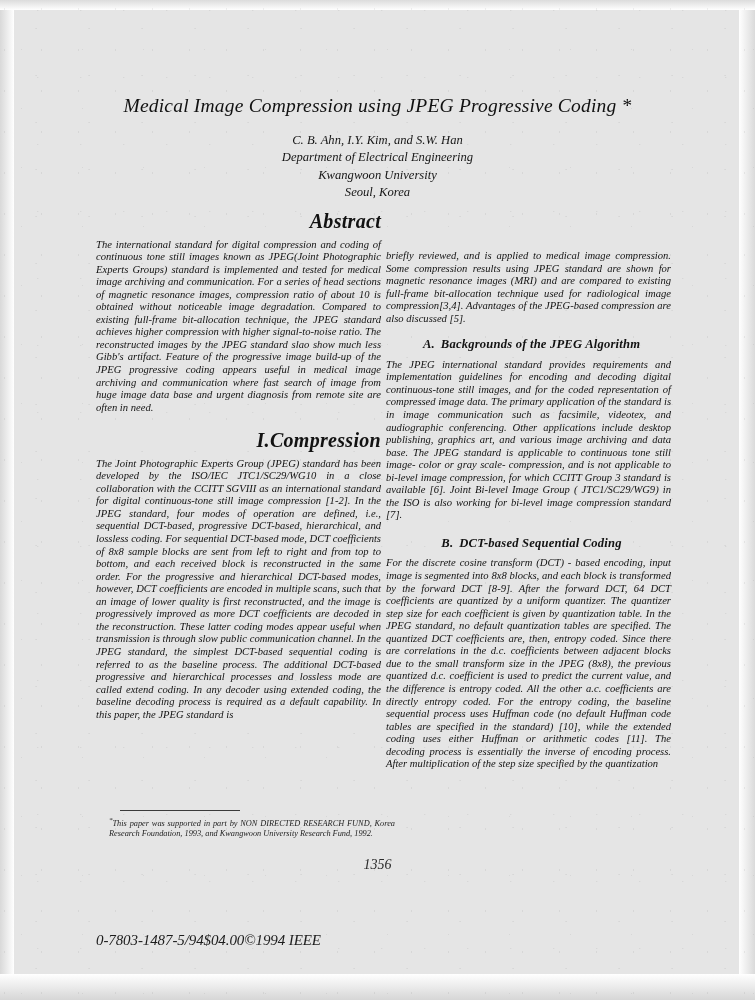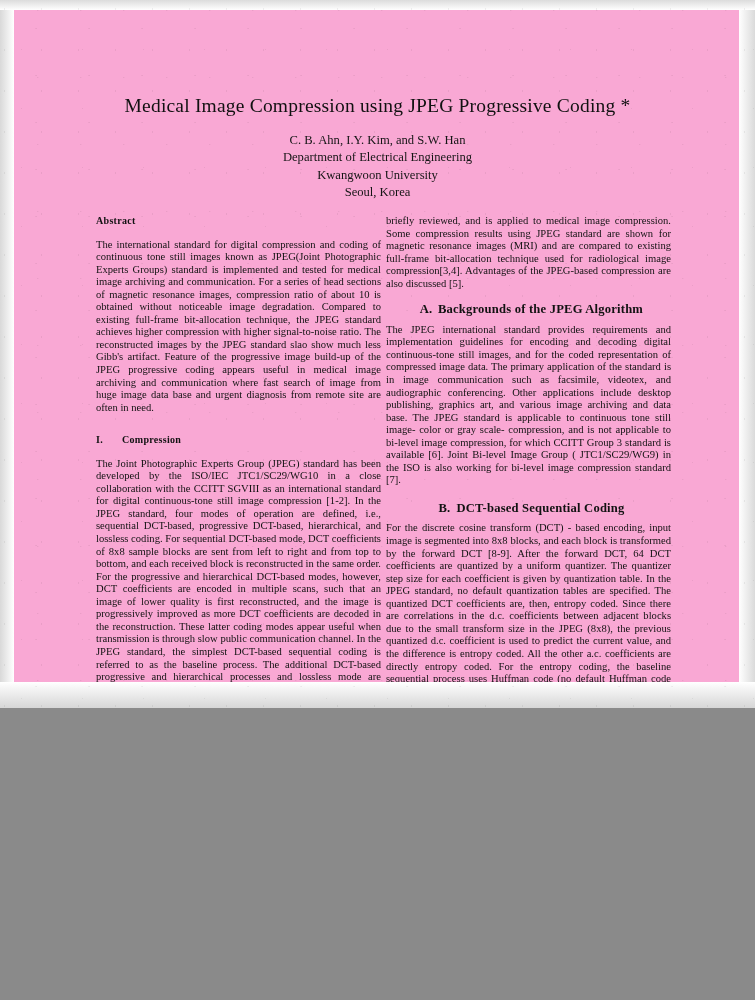--- a/index.html
+++ b/index.html
@@ -3,25 +3,26 @@
 <meta charset="utf-8">
 <style>
   html, body {
     margin: 0;
     padding: 0;
     background: #8a8a8a;
   }
   .page {
     position: relative;
     width: 755px;
-    height: 708px;
-    background: #f9a8d4;
+    height: 1000px;
+    background: #e5e5e5;
     overflow: hidden;
     font-family: "Liberation Serif", "DejaVu Serif", serif;
     color: #1a1a1a;
+    font-style: italic;
   }
   
   .scan-edge-left {
     position: absolute; left: 0; top: 0; width: 14px; height: 1000px;
     background: linear-gradient(to right, #d9d9d9, #ffffff);
   }
   .scan-edge-right {
     position: absolute; right: 0; top: 0; width: 16px; height: 1000px;
     background: linear-gradient(to left, #dadada, #ffffff);
   }
@@ -67,27 +68,27 @@
     position: absolute;
     top: 215px;
     width: 285px;
     text-align: justify;
     font-size: 10.6px;
     line-height: 12.55px;
     color: #121212;
     hyphens: manual;
   }
   .col-left { left: 96px; }
-  .col-right { left: 386px; }
+  .col-right { left: 386px; margin-top: 35px; }
 
   h2.sec {
-    font-size: 10px;
+    font-size: 20px;
     font-weight: bold;
     margin: 0 0 11px 0;
-    text-align: left;
+    text-align: right;
     letter-spacing: 0.3px;
   }
   .sec-num {
     display: inline-block;
     min-width: 26px;
   }
   h3.subsec {
     font-size: 12.6px;
     font-weight: bold;
     margin: 13px 0 8px 0;

